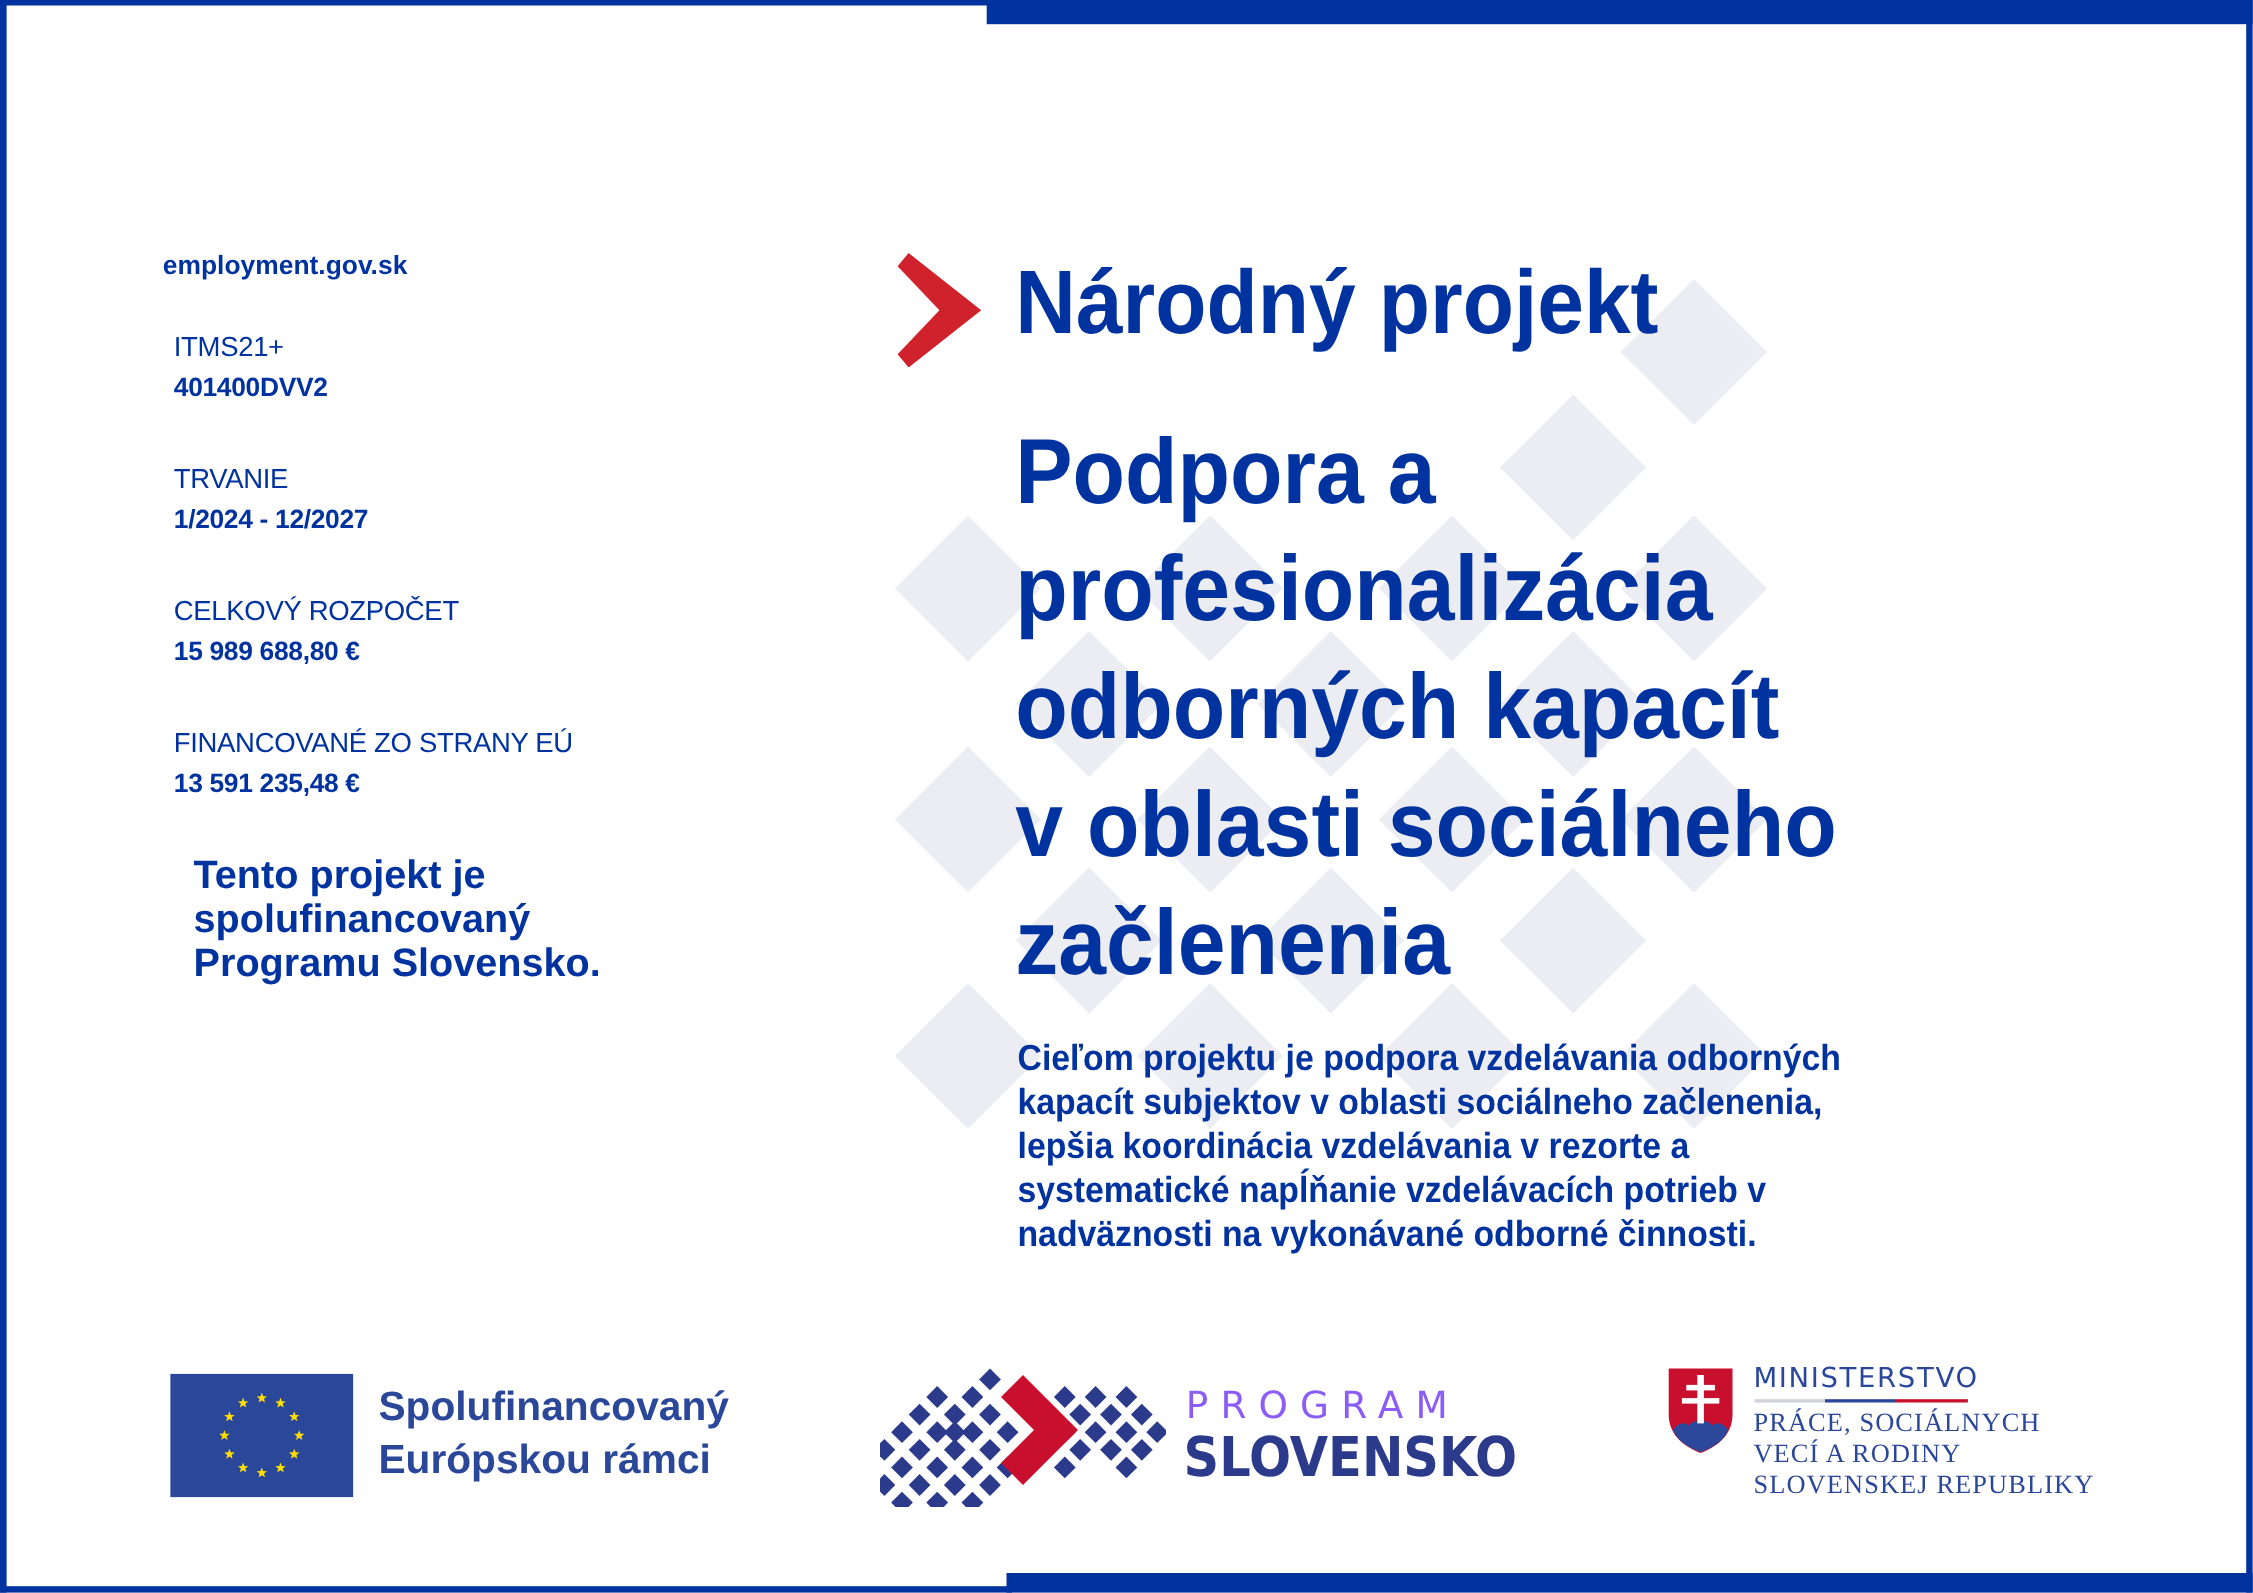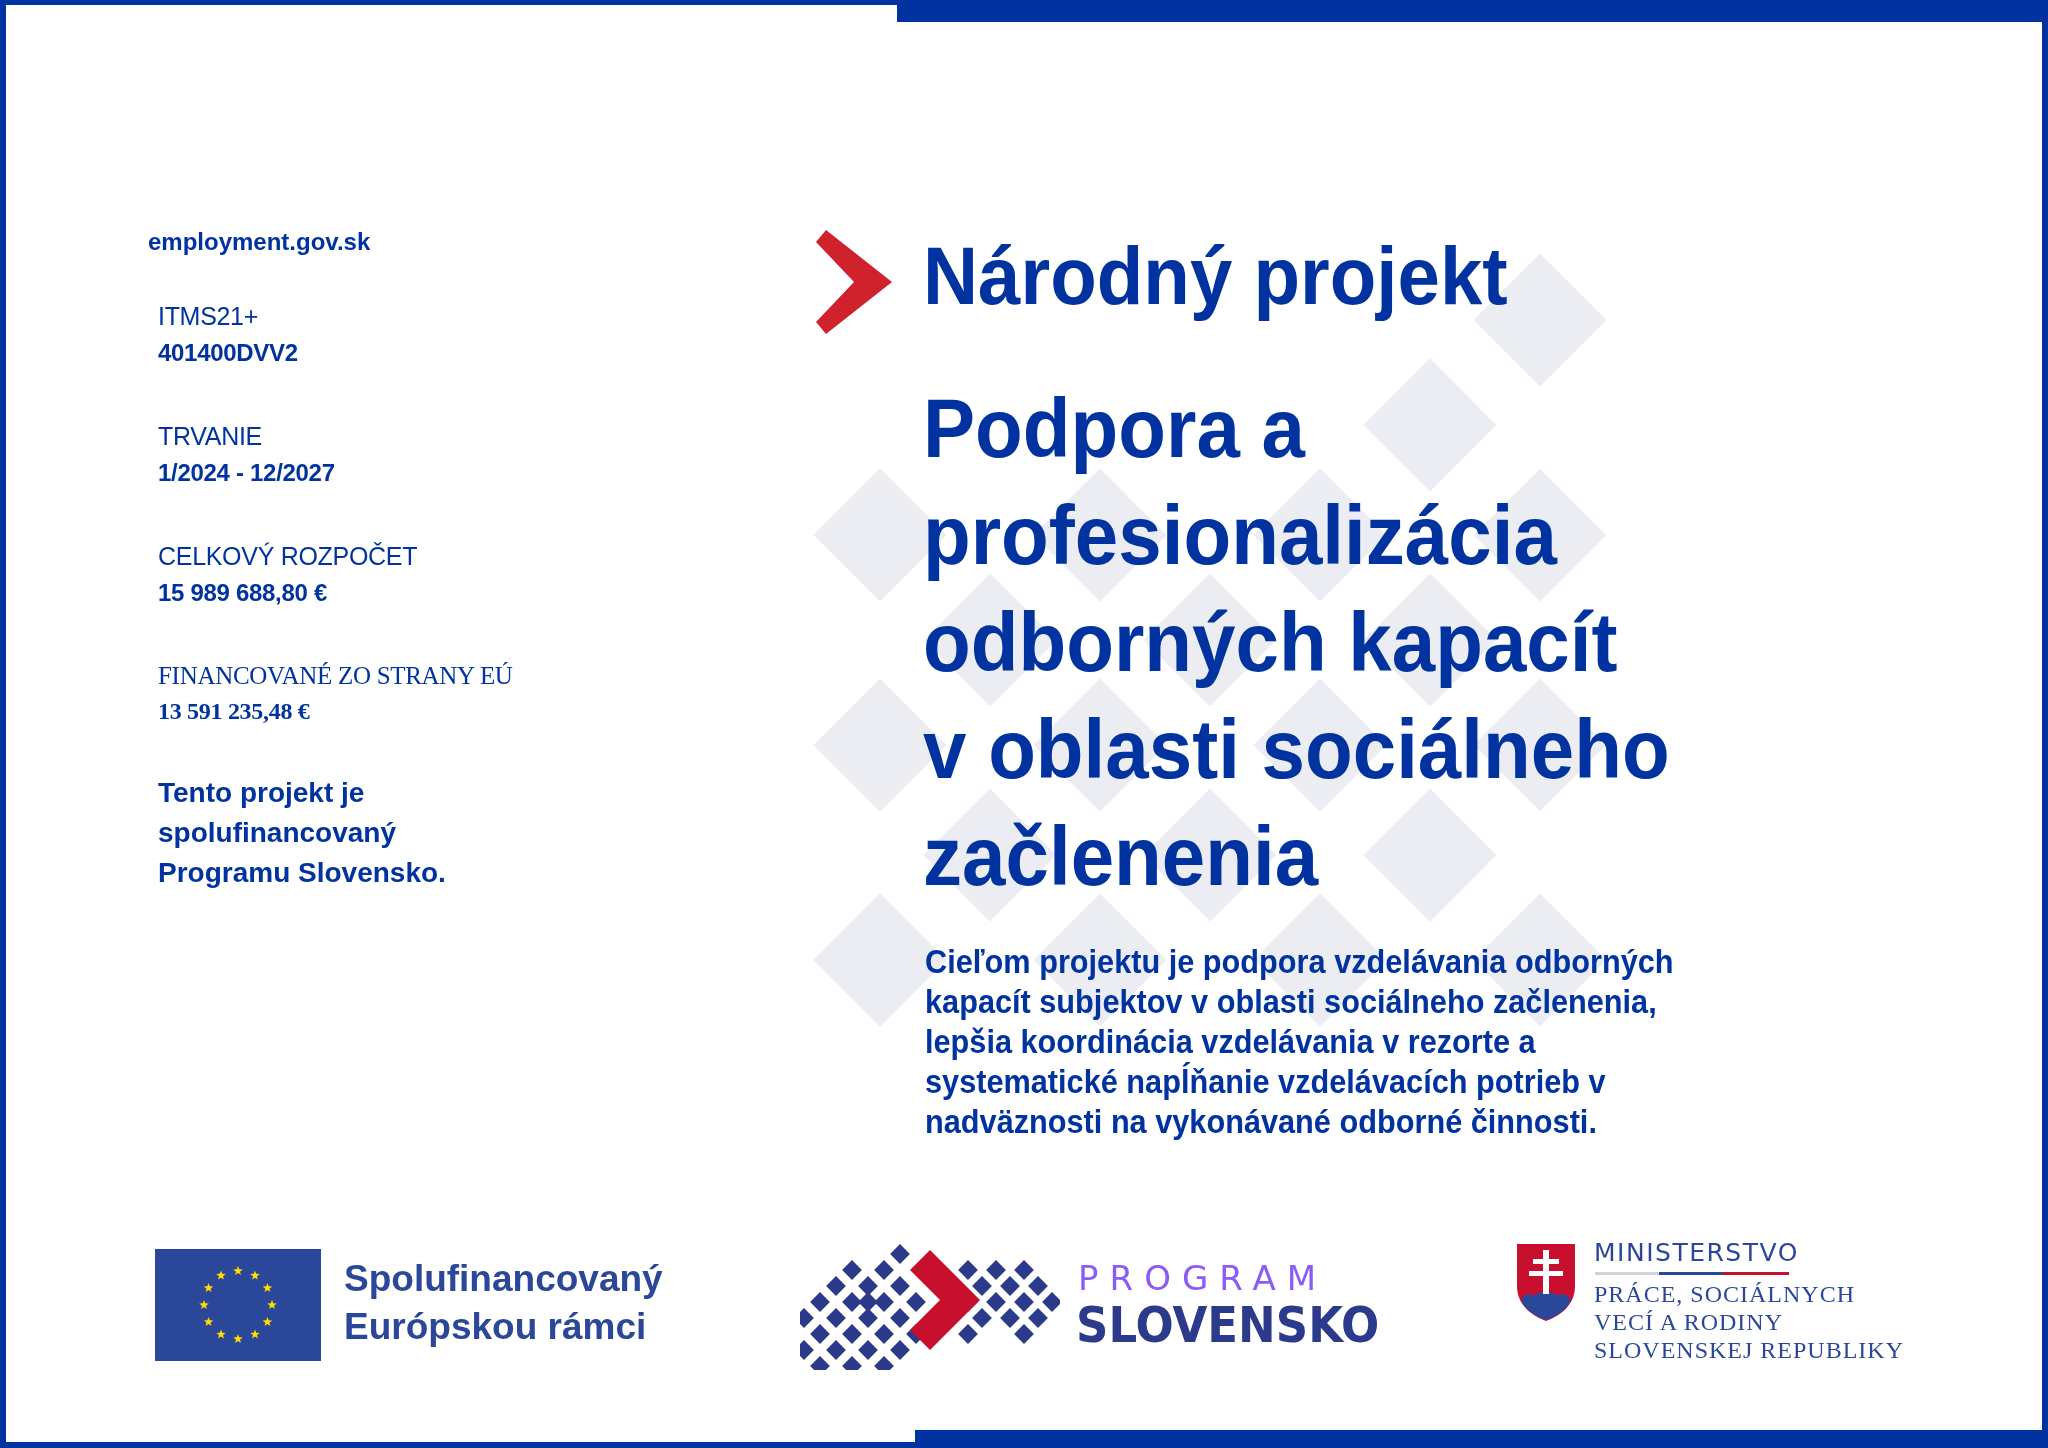--- a/index.html
+++ b/index.html
@@ -12,21 +12,21 @@
   .frame-bottom-thick{position:absolute;left:915px;bottom:0;width:1133px;height:18px;background:#0033a0;}
 
   .pattern{position:absolute;left:0;top:0;width:2048px;height:1448px;pointer-events:none;}
   .diamond{position:absolute;width:94px;height:94px;background:#ecedf3;transform:rotate(45deg);}
 
   .left-col{position:absolute;left:148px;top:228px;width:520px;}
   .site-link{font-weight:bold;font-size:24px;display:block;color:#0033a0;text-decoration:none;letter-spacing:0px;}
   .info-block{margin-left:10px;}
   .info-label{font-size:25px;font-weight:normal;display:block;letter-spacing:-0.3px;}
   .info-value{font-size:24px;font-weight:bold;display:block;margin-top:8px;letter-spacing:-0.3px;}
-  .cofin-note{margin-left:10px;font-weight:bold;font-size:28px;line-height:40px;}
+  .cofin-note{margin-left:28px;font-weight:bold;font-size:36px;line-height:40px;}
 
   .chevron{position:absolute;left:816px;top:230px;width:76px;height:104px;}
 
   .title-small{position:absolute;left:923px;top:228px;font-size:82px;font-weight:bold;letter-spacing:0px;white-space:nowrap;transform:scaleX(0.93);transform-origin:left top;line-height:96px;}
   .title-main{position:absolute;left:923px;top:375px;font-size:84px;font-weight:bold;line-height:107px;white-space:nowrap;transform:scaleX(0.93);transform-origin:left top;}
   .title-main span{display:block;}
   .description{position:absolute;left:925px;top:942px;font-size:33px;font-weight:bold;line-height:40px;white-space:nowrap;transform:scaleX(0.93);transform-origin:left top;}
   .description span{display:block;}
 
   .eu-logo{position:absolute;left:155px;top:1249px;width:166px;height:112px;background:#2b479a;}
@@ -87,21 +87,21 @@
   <div class="info-block" style="margin-top:55px;">
     <span class="info-label">TRVANIE</span>
     <span class="info-value">1/2024 - 12/2027</span>
   </div>
 
   <div class="info-block" style="margin-top:55px;">
     <span class="info-label">CELKOVÝ ROZPOČET</span>
     <span class="info-value">15 989 688,80 €</span>
   </div>
 
-  <div class="info-block" style="margin-top:55px;font-family:Liberation Serif, serif;">
+  <div class="info-block" style="margin-top:55px;">
     <span class="info-label">FINANCOVANÉ ZO STRANY EÚ</span>
     <span class="info-value">13 591 235,48  €</span>
   </div>
 
   <div class="cofin-note" style="margin-top:48px;">
     <span style="display:block">Tento projekt je</span>
     <span style="display:block">spolufinancovaný</span>
     <span style="display:block">Programu Slovensko.</span>
   </div>
 </div>

